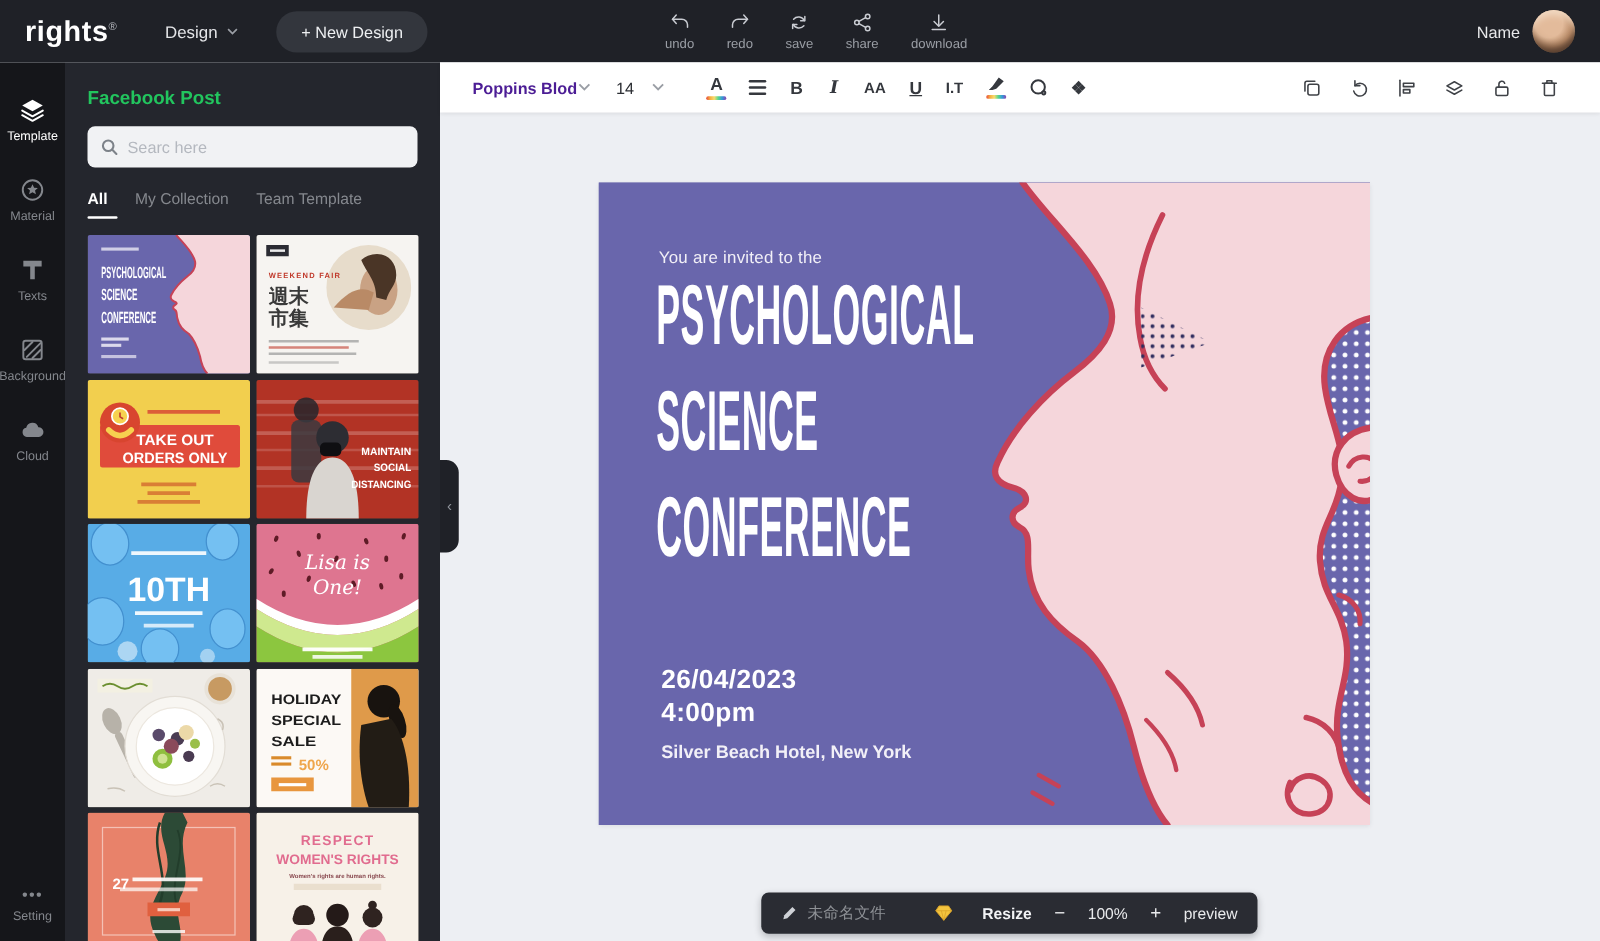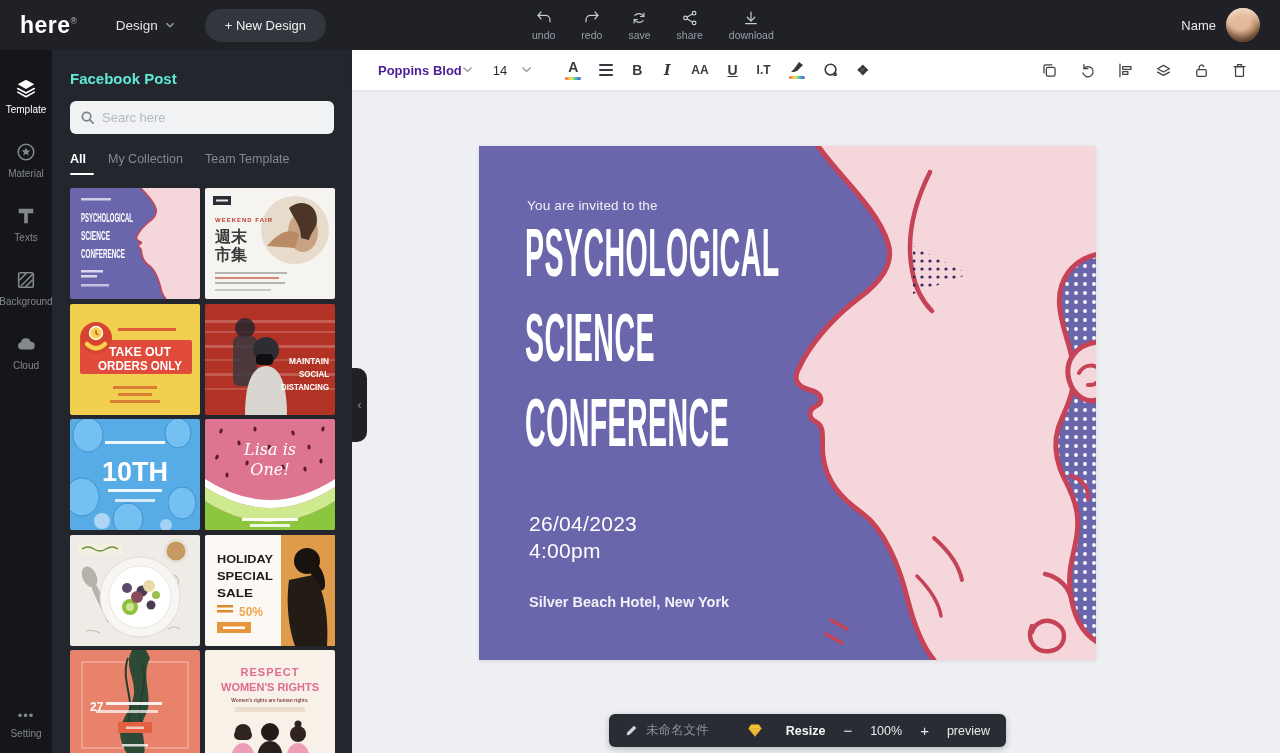--- a/index.html
+++ b/index.html
@@ -42,21 +42,21 @@
   .rail-item svg { width:22px; height:22px; }
   .rail-item svg .st { stroke:currentColor; stroke-width:1.7; fill:none; stroke-linecap:round; stroke-linejoin:round; }
   .rail-item svg .fl { fill:currentColor; }
   .rail-label { font-size:10px; }
   .rail-spacer { flex:1; }
   .rail-setting { padding-bottom:14px; }
   .dots-glyph { font-size:13px; letter-spacing:1px; line-height:14px; }
 
   
   .panel { width:300px; background:#24262D; position:relative; overflow:hidden; }
-  .panel-title { color:#5eead4; font-size:15px; font-weight:700; margin:20px 18px 14px; }
+  .panel-title { color:#22c55e; font-size:15px; font-weight:700; margin:20px 18px 14px; }
   .search { margin:0 18px; height:33px; background:#F1F2F4; border-radius:6px; display:flex;
     align-items:center; padding:0 10px; gap:7px; }
   .search svg { width:15px; height:15px; flex:none; }
   .search svg * { stroke:#7d8289; stroke-width:1.8; fill:none; stroke-linecap:round; }
   .search input { border:none; outline:none; background:transparent; flex:1; font-size:13px;
     color:#8b5cf6; font-family:inherit; }
   .search input::placeholder { color:#b4b8bf; }
   .tabs { display:flex; gap:22px; margin:18px 18px 0; padding-bottom:9px; }
   .tab { font-size:12.5px; color:#85888E; cursor:pointer; position:relative; }
   .tab.active { color:#fff; font-weight:700; }
@@ -99,21 +99,21 @@
 
   
   .poster { position:absolute; left:127px; top:96px; width:617px; height:514px; background:#6966AC;
     box-shadow:0 1px 4px rgba(30,32,40,.10); cursor:pointer; }
   .poster-art { position:absolute; inset:0; width:100%; height:100%; }
   .pt { position:absolute; color:#fff; z-index:2; }
   .poster-eyebrow { left:48px; top:52px; font-size:13.5px; font-weight:500; color:#f2f0f7; letter-spacing:.2px; }
   .poster-title { left:46px; top:64px; }
   .title-line { display:block; font-size:68px; line-height:85px; font-weight:700; letter-spacing:1px;
     color:#fff; white-space:nowrap; transform:scaleX(.42); transform-origin:0 50%; }
-  .poster-date { left:50px; top:364px; font-size:21px; font-weight:400; line-height:27px; letter-spacing:.3px; }
+  .poster-date { left:50px; top:384px; font-size:21px; font-weight:700; line-height:27px; letter-spacing:.3px; }
   .poster-venue { left:50px; top:448px; font-size:14.5px; font-weight:600; color:#f2f0f7; }
 
   
   .bottombar { position:absolute; left:257px; top:664px; width:397px; height:33px; background:#2A2C33;
     border-radius:6px; box-shadow:0 2px 6px rgba(20,22,26,.25); display:flex; align-items:center;
     padding:0 16px; gap:18px; z-index:8; color:#e9eaec; }
   .bb-file { display:flex; align-items:center; gap:8px; cursor:pointer; }
   .bb-file svg { width:13px; height:13px; } .bb-file svg path { fill:#cfd2d7; }
   .bb-filename { font-size:12.5px; color:#8e9196; }
   .bb-resize { margin-left:auto; display:flex; align-items:center; gap:24px; cursor:pointer;
@@ -125,21 +125,21 @@
 
   text { font-family:"Liberation Sans", sans-serif; }
   .scriptxt { font-family:"DejaVu Serif", serif; font-style:italic; }
 </style>
 </head>
 <body>
 
 <div class="app">
 
   <header class="topbar">
-    <div class="logo"><span>here</span><sup>®</sup></div>
+    <div class="logo"><span>rights</span><sup>®</sup></div>
     <div class="design-menu">
       <span>Design</span>
       <svg class="chev" viewBox="0 0 11 8">
           <path d="M1.5,1.5 L5.5,5.5 L9.5,1.5"></path>
         </svg>
     </div>
     <button class="new-design">+  New Design</button>
 
     <div class="topbar-center">
       <div class="tb-action">

